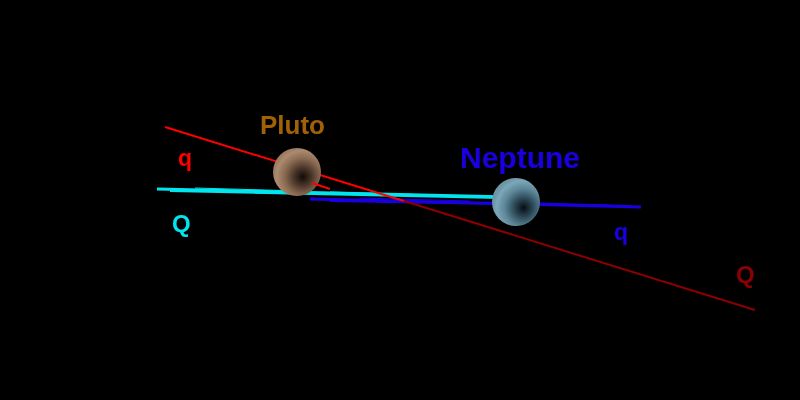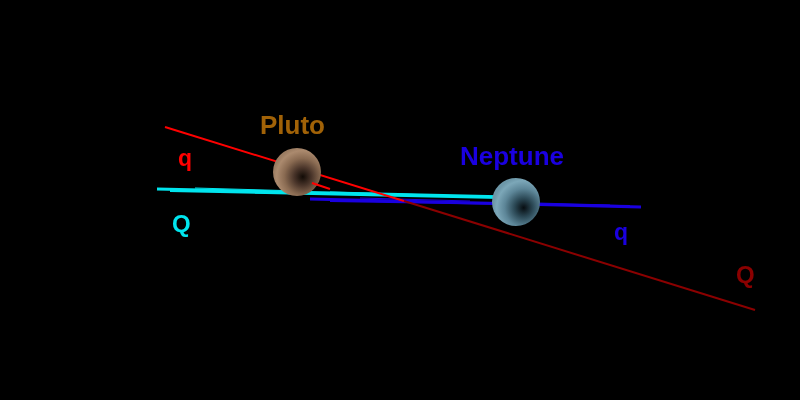--- a/index.html
+++ b/index.html
@@ -35,21 +35,21 @@
     left: 260px;
     top: 112px;
     font-size: 26px;
     font-weight: bold;
     color: #a16207;
     text-align: center;
   }
   .lbl-neptune {
     left: 460px;
     top: 143px;
-    font-size: 26px;
+    font-size: 30px;
     font-weight: bold;
     color: #1a00e0;
   }
   .lbl-q-red {
     left: 178px;
     top: 147px;
     font-size: 23px;
     font-weight: bold;
     color: #ff0000;
   }

